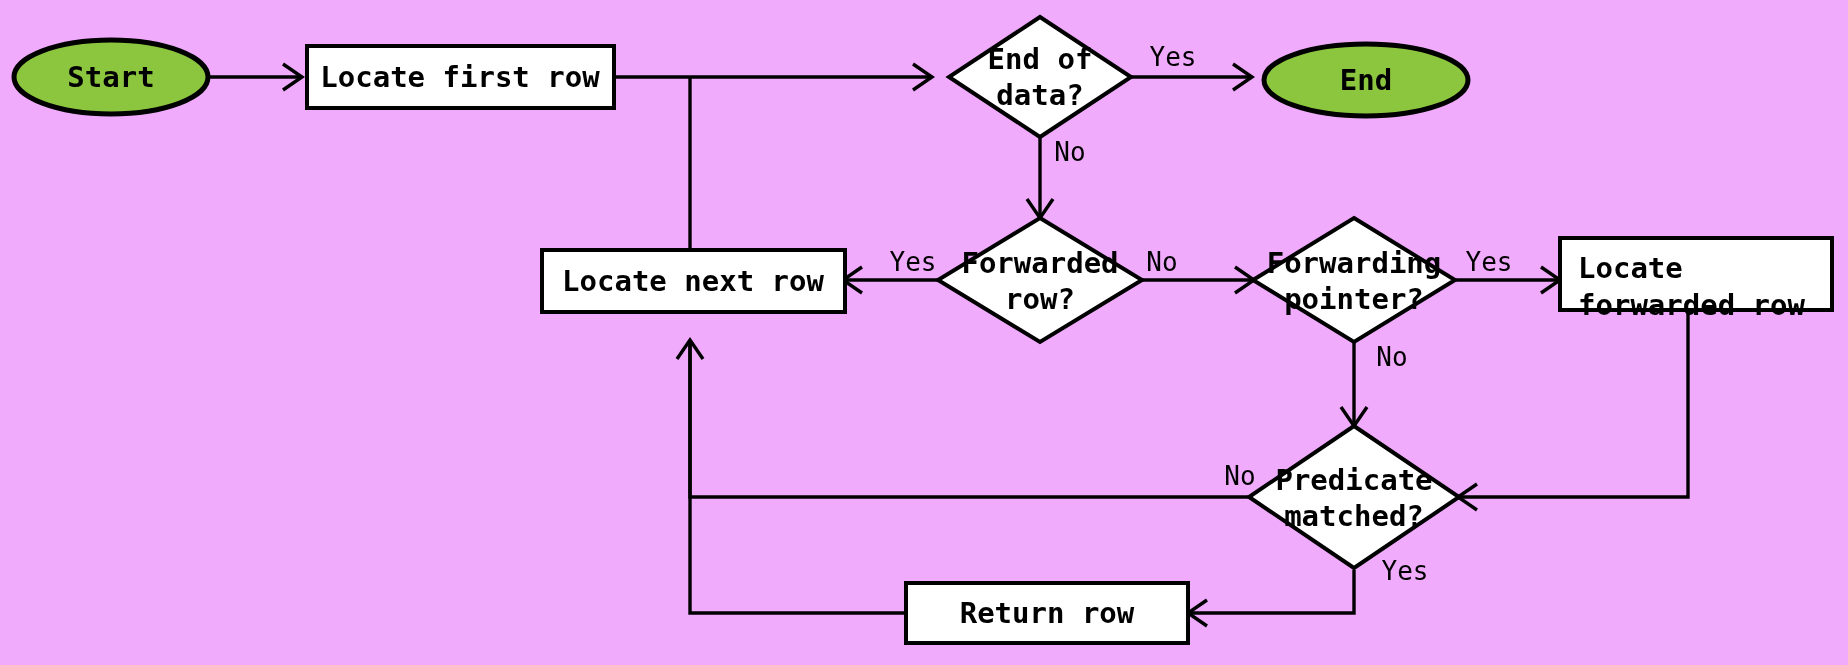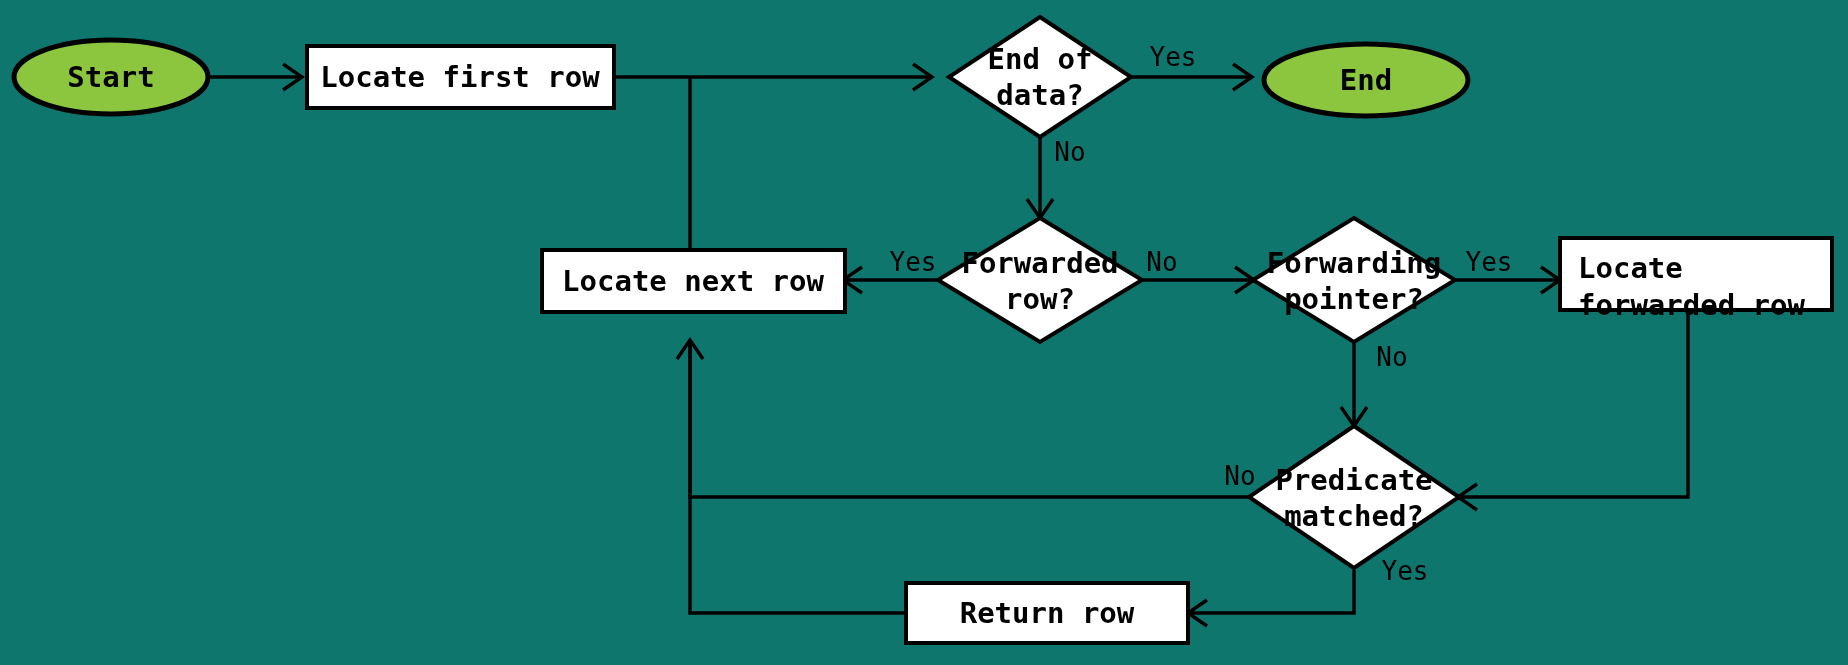--- a/index.html
+++ b/index.html
@@ -8,21 +8,21 @@
     padding: 0;
     background: #ffffff;
   }
   body {
     font-family: "DejaVu Sans Mono", "Liberation Mono", monospace;
   }
   #canvas-wrap {
     position: relative;
     width: 1848px;
     height: 665px;
-    background: #0f766e;
+    background: #f0abfc;
     overflow: hidden;
   }
   svg#flowchart {
     display: block;
     width: 1848px;
     height: 665px;
   }
   .node-shape {
     stroke: #000000;
     stroke-width: 4;

